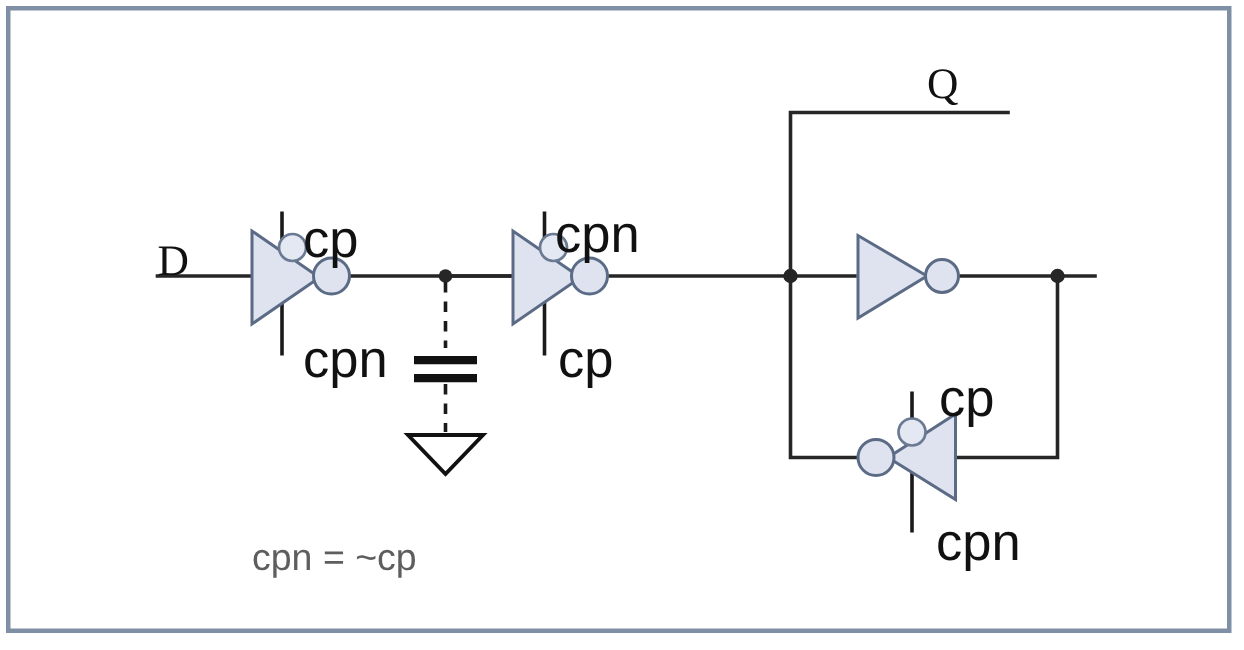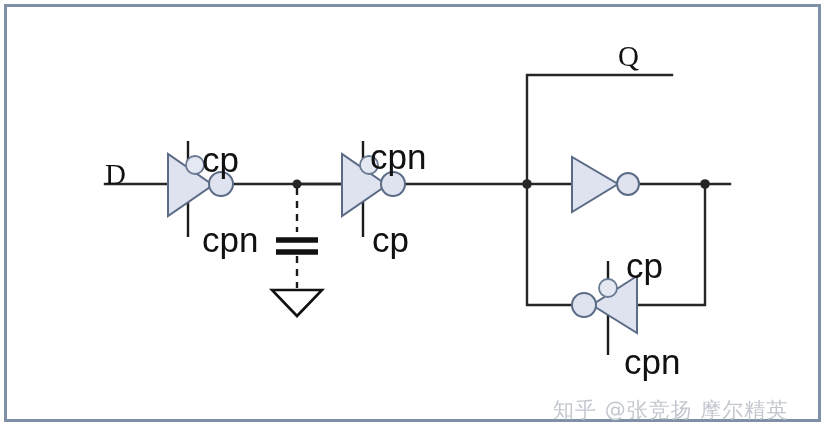--- a/index.html
+++ b/index.html
@@ -202,16 +202,16 @@
 
   <div class="lbl lbl-sig" style="left:202px; top:142px;">cp</div>
   <div class="lbl lbl-sig" style="left:202px; top:222px;">cpn</div>
 
   <div class="lbl lbl-sig" style="left:370px; top:139px;">cpn</div>
   <div class="lbl lbl-sig" style="left:372px; top:222px;">cp</div>
 
   <div class="lbl lbl-sig" style="left:626px; top:248px;">cp</div>
   <div class="lbl lbl-sig" style="left:624px; top:344px;">cpn</div>
 
-
-  <div class="watermark" style="left:553px; top:396px;">知乎 @张竞扬 摩尔精英</div>
+  <div class="note" style="left:168px; top:358px;">cpn  = ~cp</div>
+
 
 </div>
 
 </body></html>

